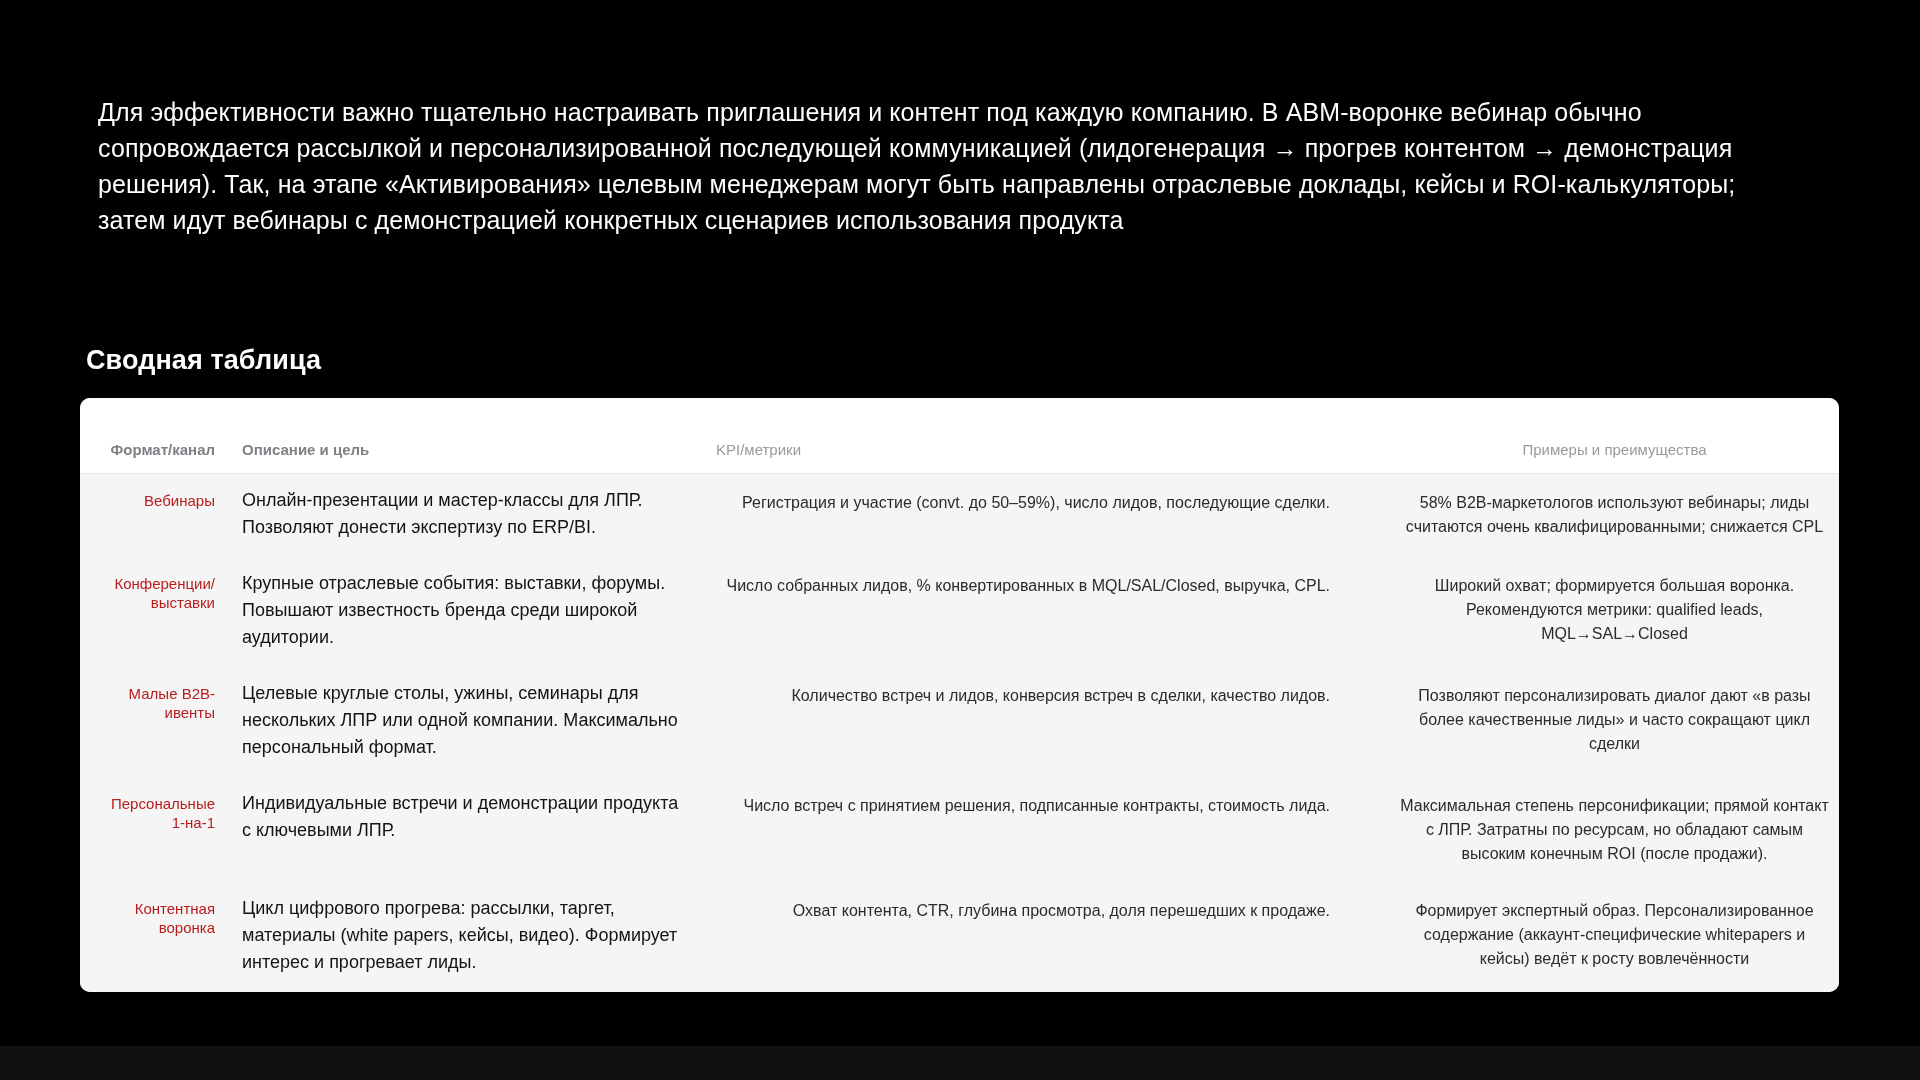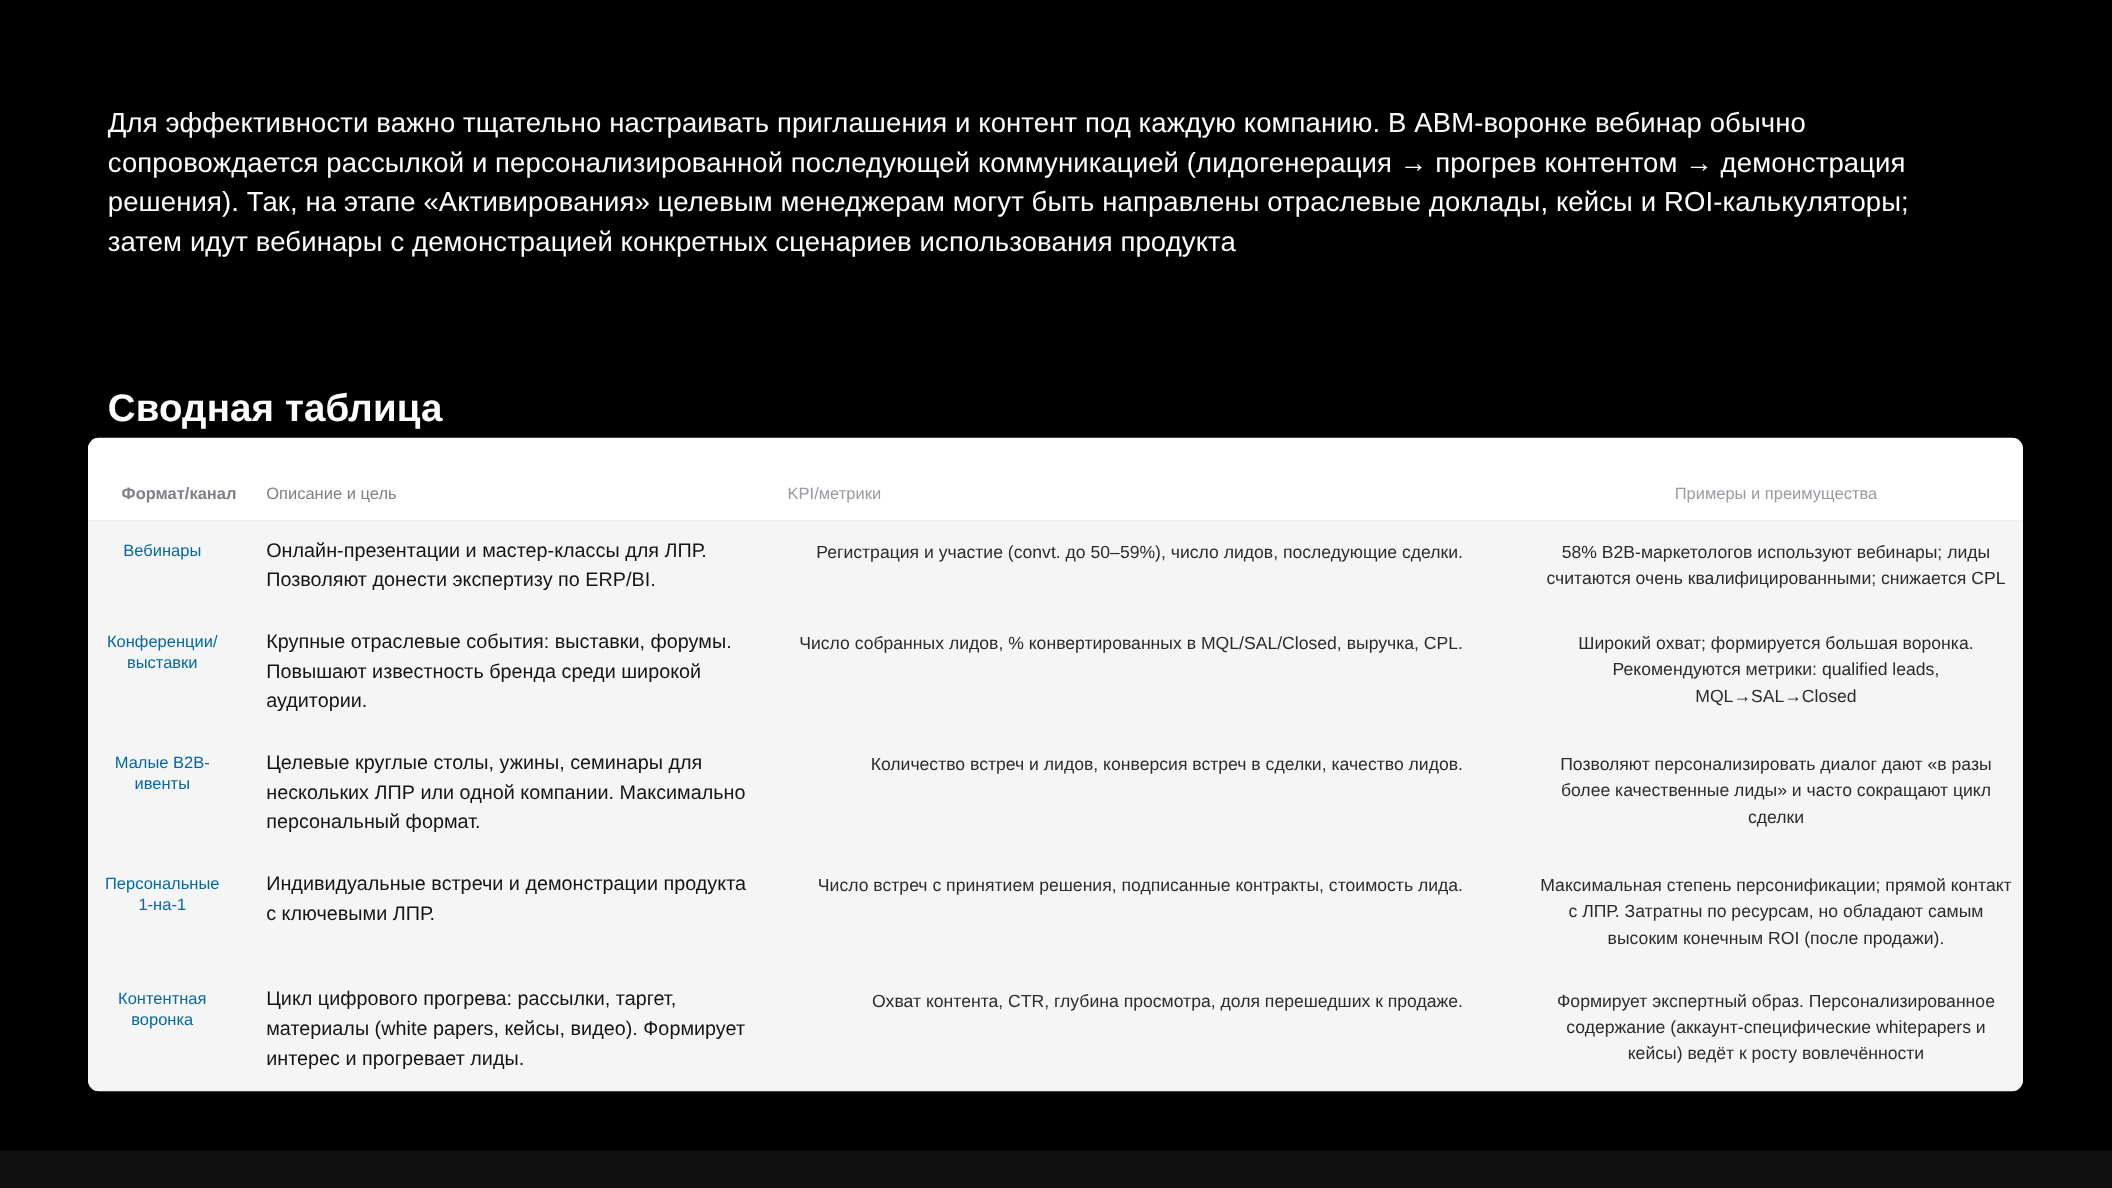--- a/index.html
+++ b/index.html
@@ -25,23 +25,23 @@
     color: #ffffff;
     font-size: 25px;
     line-height: 36px;
     font-weight: 400;
     letter-spacing: 0.1px;
   }
   .section-title {
     position: absolute;
     left: 82px;
     top: 340px;
-    margin: 16px;
+    margin: 4px;
     color: #ffffff;
-    font-size: 35px;
+    font-size: 27px;
     line-height: 32px;
     font-weight: 600;
     letter-spacing: 0.1px;
   }
   .card {
     position: absolute;
     left: 80px;
     top: 398px;
     width: 1759px;
     border-radius: 10px;
@@ -54,36 +54,36 @@
     background: #ffffff;
     border-bottom: 1px solid #e9e9ea;
     padding: 15px 0 14px 0;
   }
   .th {
     font-size: 15px;
     line-height: 18px;
     margin-top: 28px;
   }
   .th.c1 { text-align: right; padding-right: 7px; font-weight: 700; color: #7f7f85; }
-  .th.c2 { padding-left: 20px; font-weight: 400; color: #7f7f85; }
+  .th.c2 { padding-left: 20px; font-weight: 700; color: #7f7f85; }
   .th.c3 { padding-left: 16px; font-weight: 400; color: #9a9aa0; }
   .th.c4 { text-align: center; padding: 0 10px; font-weight: 400; color: #9a9aa0; }
   .tbody { background: #f5f5f5; }
   .trow {
     display: grid;
     grid-template-columns: 142px 478px 690px 1fr;
     padding: 13px 0 16px 0;
   }
   .td.c1 {
-    text-align: center;
+    text-align: right;
     padding-right: 7px;
     padding-top: 4px;
     font-size: 15px;
     line-height: 19px;
-    color: #0369a1;
+    color: #b91c1c;
     white-space: pre-line;
   }
   .td.c2 {
     padding-left: 20px;
     padding-right: 18px;
     font-size: 18px;
     line-height: 27px;
     color: #141416;
   }
   .td.c3 {

